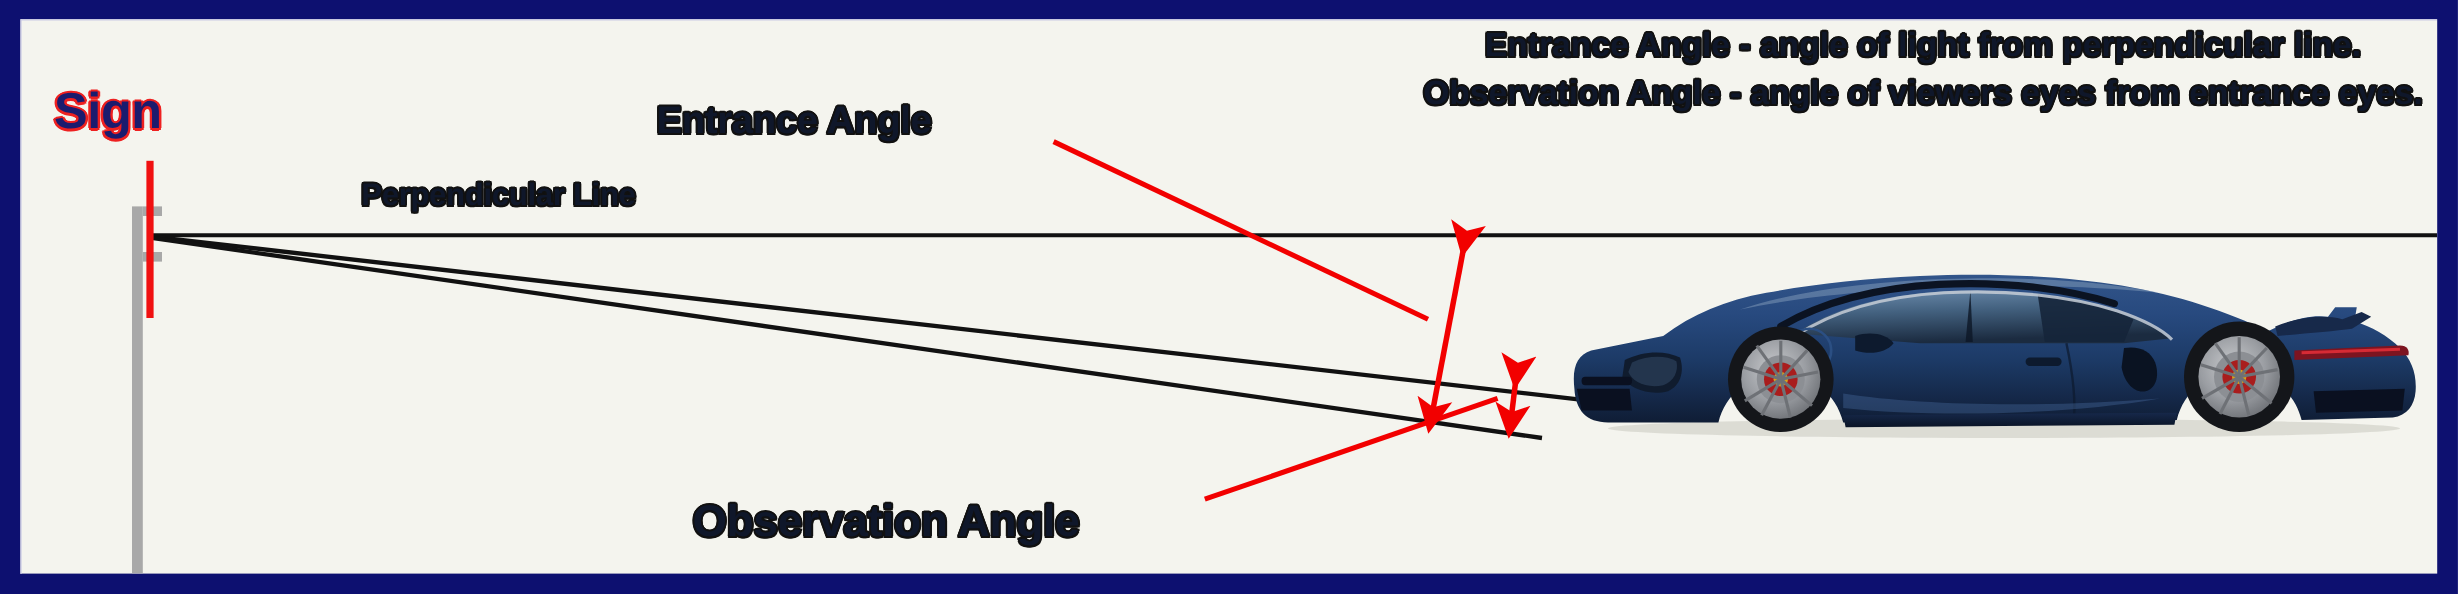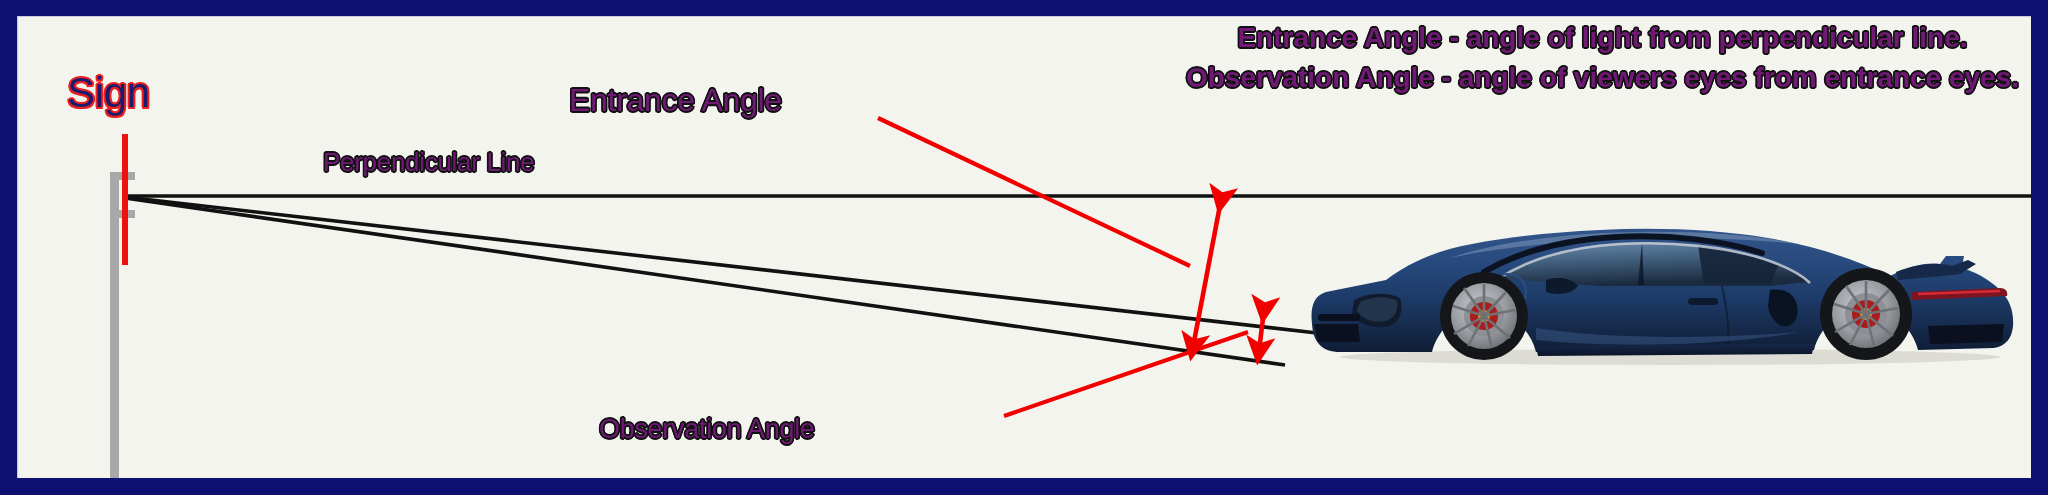--- a/index.html
+++ b/index.html
@@ -28,29 +28,28 @@
     overflow: hidden;
   }
   #svg-layer {
     position: absolute;
     left: 0; top: 0;
     width: 2014px;
     height: 462px;
   }
   .label {
     position: absolute;
-    font-weight: normal;
+    font-weight: bold;
     white-space: nowrap;
     line-height: 1.0;
     letter-spacing: -0.3px;
-    margin-left: 22px;
   }
   
   .label-red {
-    color: #701a75;
+    color: #0f172a;
     -webkit-text-stroke: 2.4px #111111;
     paint-order: stroke fill;
     text-shadow:
       1.6px 0 0 #111, -1.6px 0 0 #111, 0 1.6px 0 #111, 0 -1.6px 0 #111,
       1.2px 1.2px 0 #111, -1.2px 1.2px 0 #111, 1.2px -1.2px 0 #111, -1.2px -1.2px 0 #111;
   }
   
   .label-sign {
     color: #1b1b6e;
     text-shadow:
@@ -269,21 +268,21 @@
 
       <path d="M236,122 C300,132 400,134 500,126 C420,140 310,142 236,134 Z" fill="#4d74a8" opacity="0.35"></path>
     </svg>
 
     <div class="label label-sign" id="lbl-sign" style="left:28px; top:56px; font-size:42px;">Sign</div>
 
     <div class="label label-red" style="left:284px; top:133px; font-size:26px;">Perpendicular Line</div>
 
     <div class="label label-red" style="left:530px; top:68px; font-size:32px;">Entrance Angle</div>
 
-    <div class="label label-red" style="left:560px; top:400px; font-size:27px;">Observation Angle</div>
+    <div class="label label-red" style="left:560px; top:400px; font-size:37px;">Observation Angle</div>
 
     <div id="legend">
       <div class="legend-line label-red">Entrance Angle - angle of light from perpendicular line.</div>
       <div class="legend-line label-red">Observation Angle - angle of viewers eyes from entrance eyes.</div>
     </div>
 
   </div>
 </div>
 
 </body></html>

